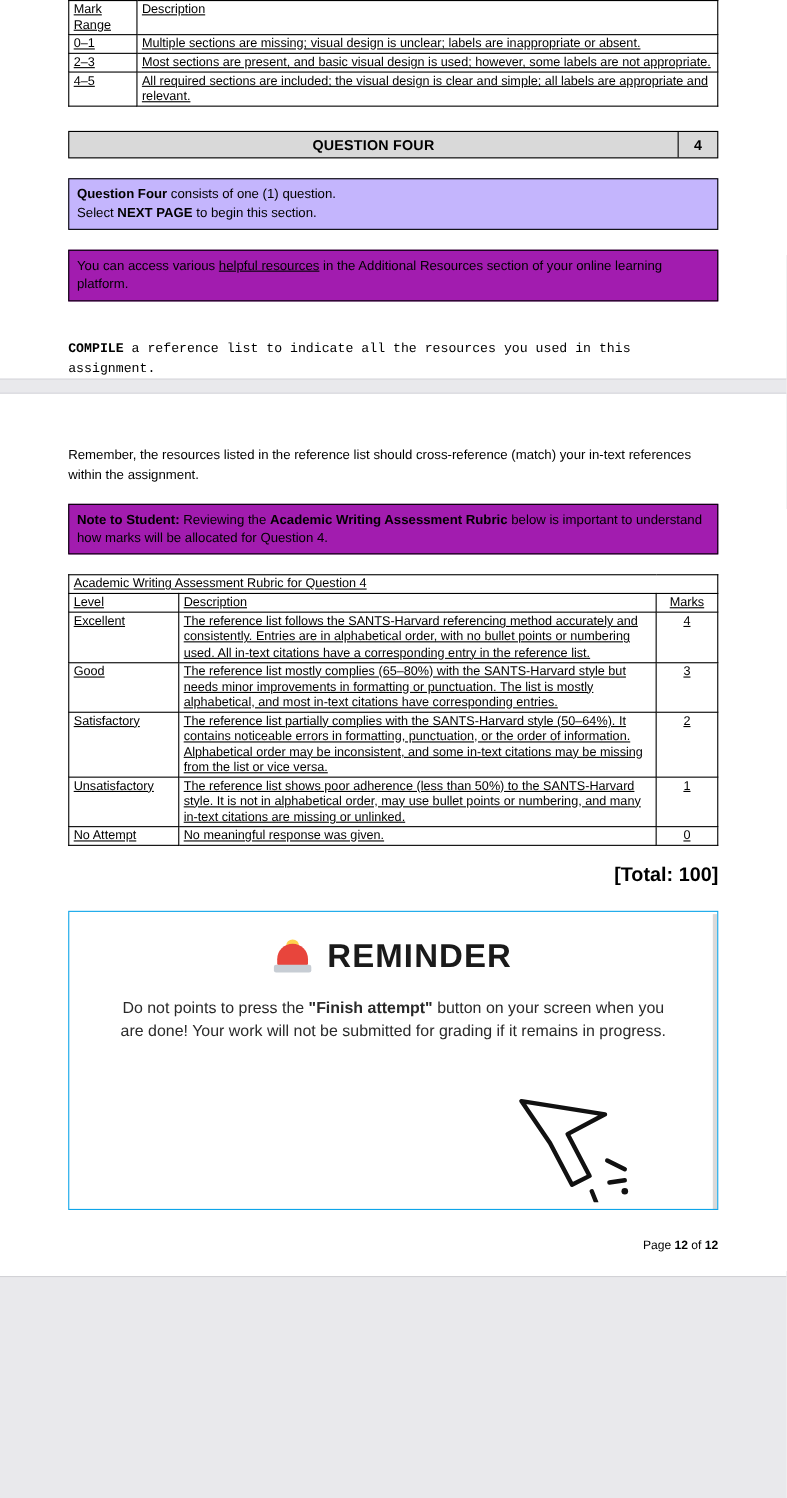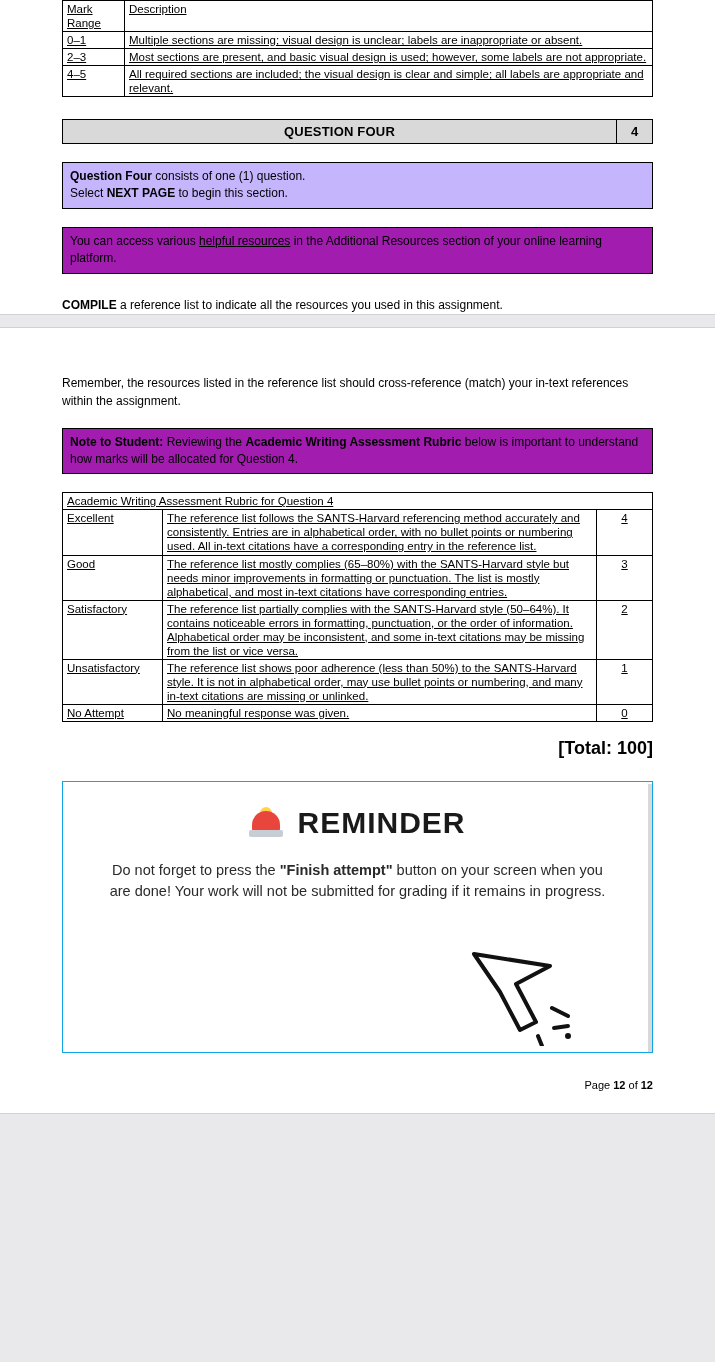--- a/index.html
+++ b/index.html
@@ -91,21 +91,21 @@
     font-size: 12px;
     line-height: 1.45;
   }
   .u { text-decoration: underline; }
 
   .para {
     font-size: 12px;
     line-height: 1.5;
     color: #000;
   }
-  .compile { margin-top: 22px; }
+  .compile { margin-top: 34px; font-family: Liberation Mono, monospace; }
 
   .pagenum {
     text-align: right;
     font-size: 11px;
     font-weight: bold;
     margin-top: 26px;
     padding-bottom: 22px;
     color: #000;
   }
   .pagenum .lightw { font-weight: normal; }
@@ -258,20 +258,25 @@
       <div class="para">Remember, the resources listed in the reference list should cross-reference (match) your in-text references within the assignment.</div>
 
       <div class="whitebox">
         <span class="b">Note to Student:</span><span> Reviewing the </span><span class="b">Academic Writing Assessment Rubric</span><span> below is important to understand how marks will be allocated for Question 4.</span>
       </div>
 
       <table class="doc rubric2" style="margin-top:18px">
         <tbody>
           <tr class="rubric-title">
             <td colspan="3">Academic Writing Assessment Rubric for Question 4</td>
+          </tr>
+          <tr>
+            <td class="level b">Level</td>
+            <td class="b">Description</td>
+            <td class="marks b">Marks</td>
           </tr>
           <tr>
             <td class="level b">Excellent</td>
             <td class="just">The reference list follows the SANTS-Harvard referencing method accurately and consistently. Entries are in alphabetical order, with no bullet points or numbering used. All in-text citations have a corresponding entry in the reference list.</td>
             <td class="marks b">4</td>
           </tr>
           <tr>
             <td class="level b">Good</td>
             <td class="just">The reference list mostly complies (65–80%) with the SANTS-Harvard style but needs minor improvements in formatting or punctuation. The list is mostly alphabetical, and most in-text citations have corresponding entries.</td>
             <td class="marks b">3</td>
@@ -299,21 +304,21 @@
       <div class="reminder">
         <div class="reminder-head">
           <div class="siren">
             <div class="glow"></div>
             <div class="dome"></div>
             <div class="base"></div>
           </div>
           <div class="word">REMINDER</div>
         </div>
         <div class="reminder-text">
-          <span>Do not forget to press the </span><span class="b">"Finish attempt"</span><span> button on your screen when you are done! Your work will not be submitted for grading if it remains in progress.</span>
+          <span>Do not points to press the </span><span class="b">"Finish attempt"</span><span> button on your screen when you are done! Your work will not be submitted for grading if it remains in progress.</span>
         </div>
 
         <svg class="cursor-svg" width="130" height="110" viewBox="0 0 130 110">
           <path d="M10 18 L86 30 L52 48 L72 86 L56 94 L36 56 Z" fill="#ffffff" stroke="#111" stroke-width="4" stroke-linejoin="round"></path>
           <path d="M88 72 l16 8" stroke="#111" stroke-width="4" stroke-linecap="round"></path>
           <path d="M90 92 l14 -2" stroke="#111" stroke-width="4" stroke-linecap="round"></path>
           <path d="M74 100 l4 10" stroke="#111" stroke-width="4" stroke-linecap="round"></path>
           <circle cx="104" cy="100" r="3" fill="#111"></circle>
         </svg>
 

